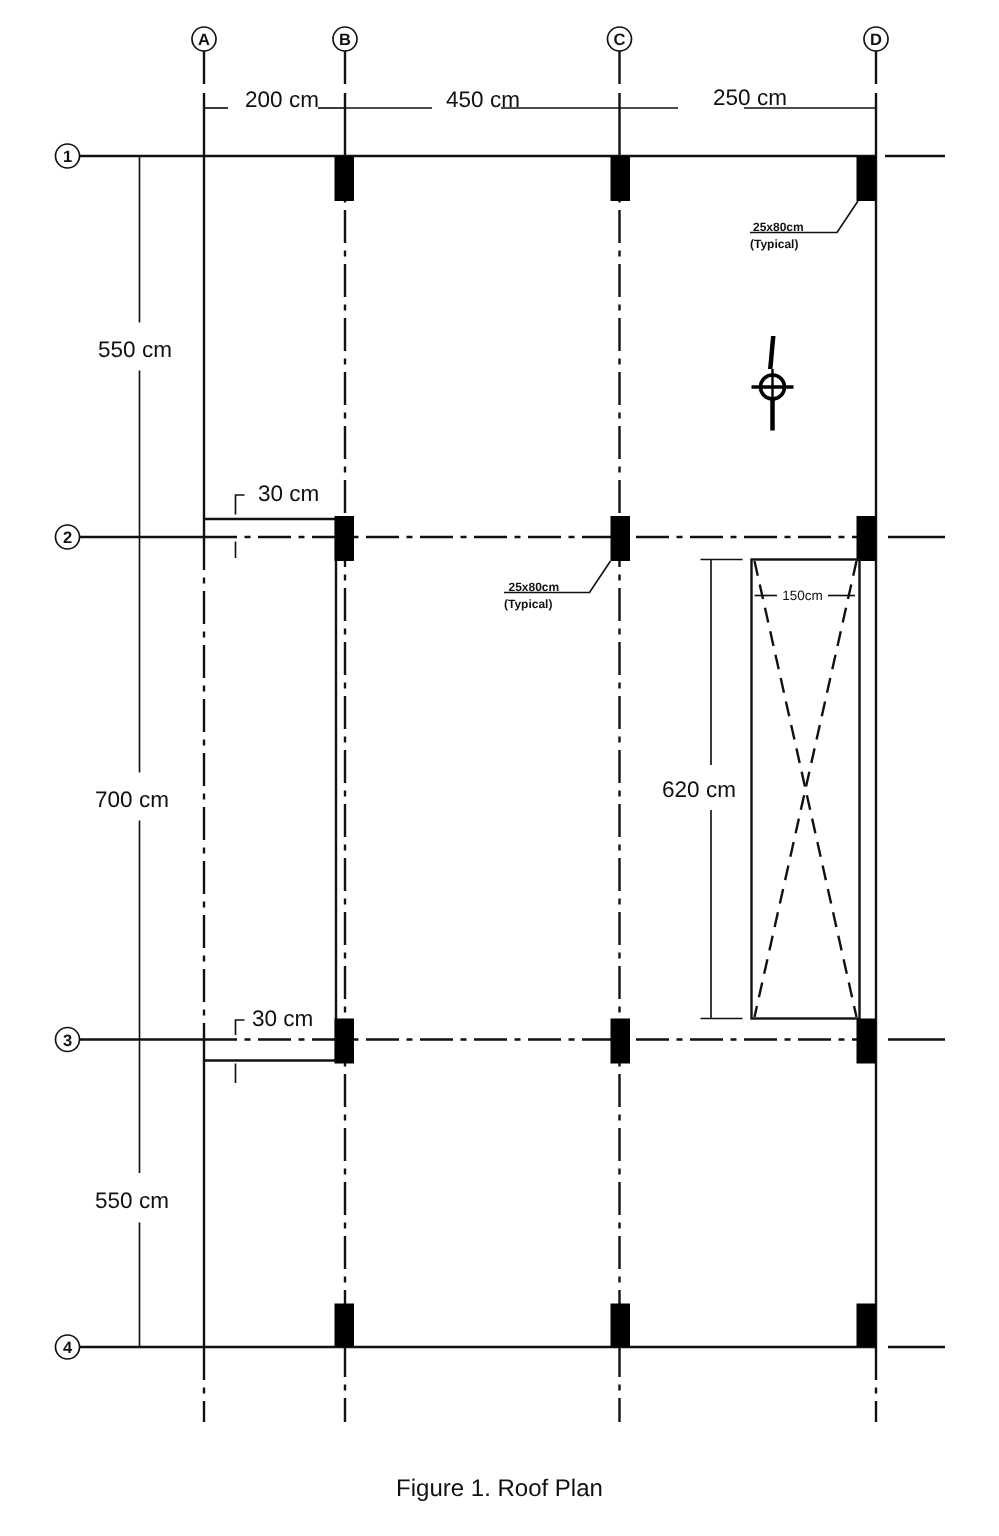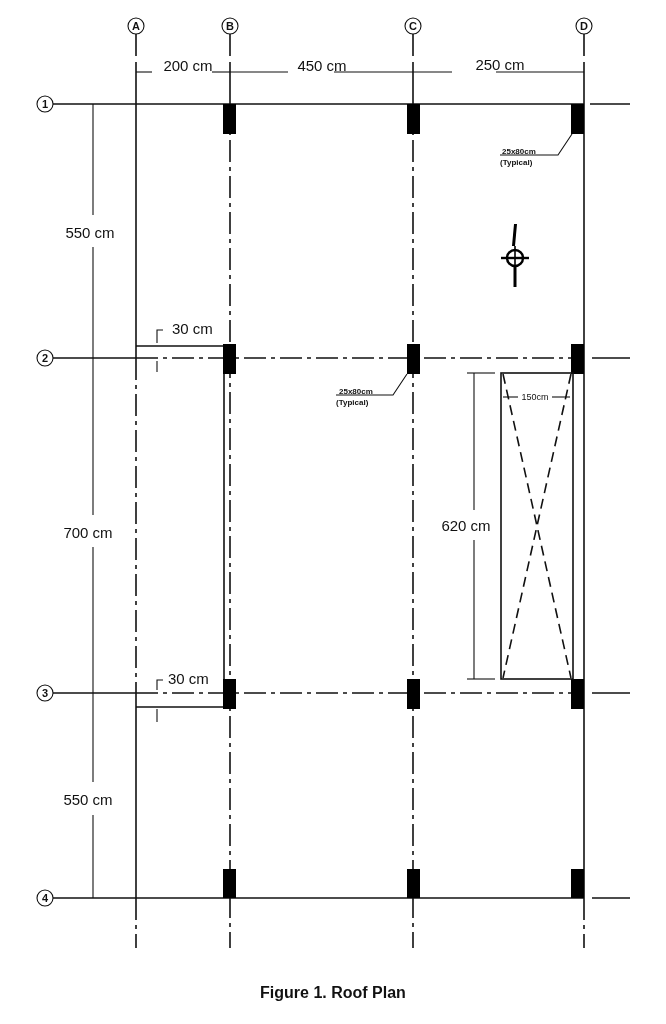--- a/index.html
+++ b/index.html
@@ -3,21 +3,21 @@
   <meta charset="utf-8">
   <style>
     html, body { margin: 0; padding: 0; background: #ffffff; }
     #stage { position: relative; width: 666px; height: 1024px; background: #ffffff; overflow: hidden; }
     svg { position: absolute; left: 0; top: 0; }
     .dim-text { font-family: "Liberation Sans", sans-serif; font-size: 15px; fill: #111111; }
     .bubble-text { font-family: "Liberation Sans", sans-serif; font-size: 11px; font-weight: bold; fill: #111111; }
     .note-text { font-family: "Liberation Sans", sans-serif; font-size: 8px; font-weight: bold; fill: #111111; }
     .small-dim { font-family: "Liberation Sans", sans-serif; font-size: 9px; fill: #111111; }
     .caption { position: absolute; left: 0; width: 666px; top: 984px; text-align: center;
-               font-family: "Liberation Sans", sans-serif; font-size: 16px; color: #111111; font-weight: bold; }
+               font-family: "Liberation Sans", sans-serif; font-size: 16px; color: #111111; }
     .ln { stroke: #111111; stroke-width: 1.6; fill: none; }
     .thin { stroke: #111111; stroke-width: 1.1; fill: none; }
     .dashdot { stroke: #111111; stroke-width: 1.6; fill: none; stroke-dasharray: 22 5 4 5; }
     .dash { stroke: #111111; stroke-width: 1.6; fill: none; stroke-dasharray: 10 6; }
     .col { fill: #000000; }
   </style>
 </head>
 <body>
 
 <div id="stage">

